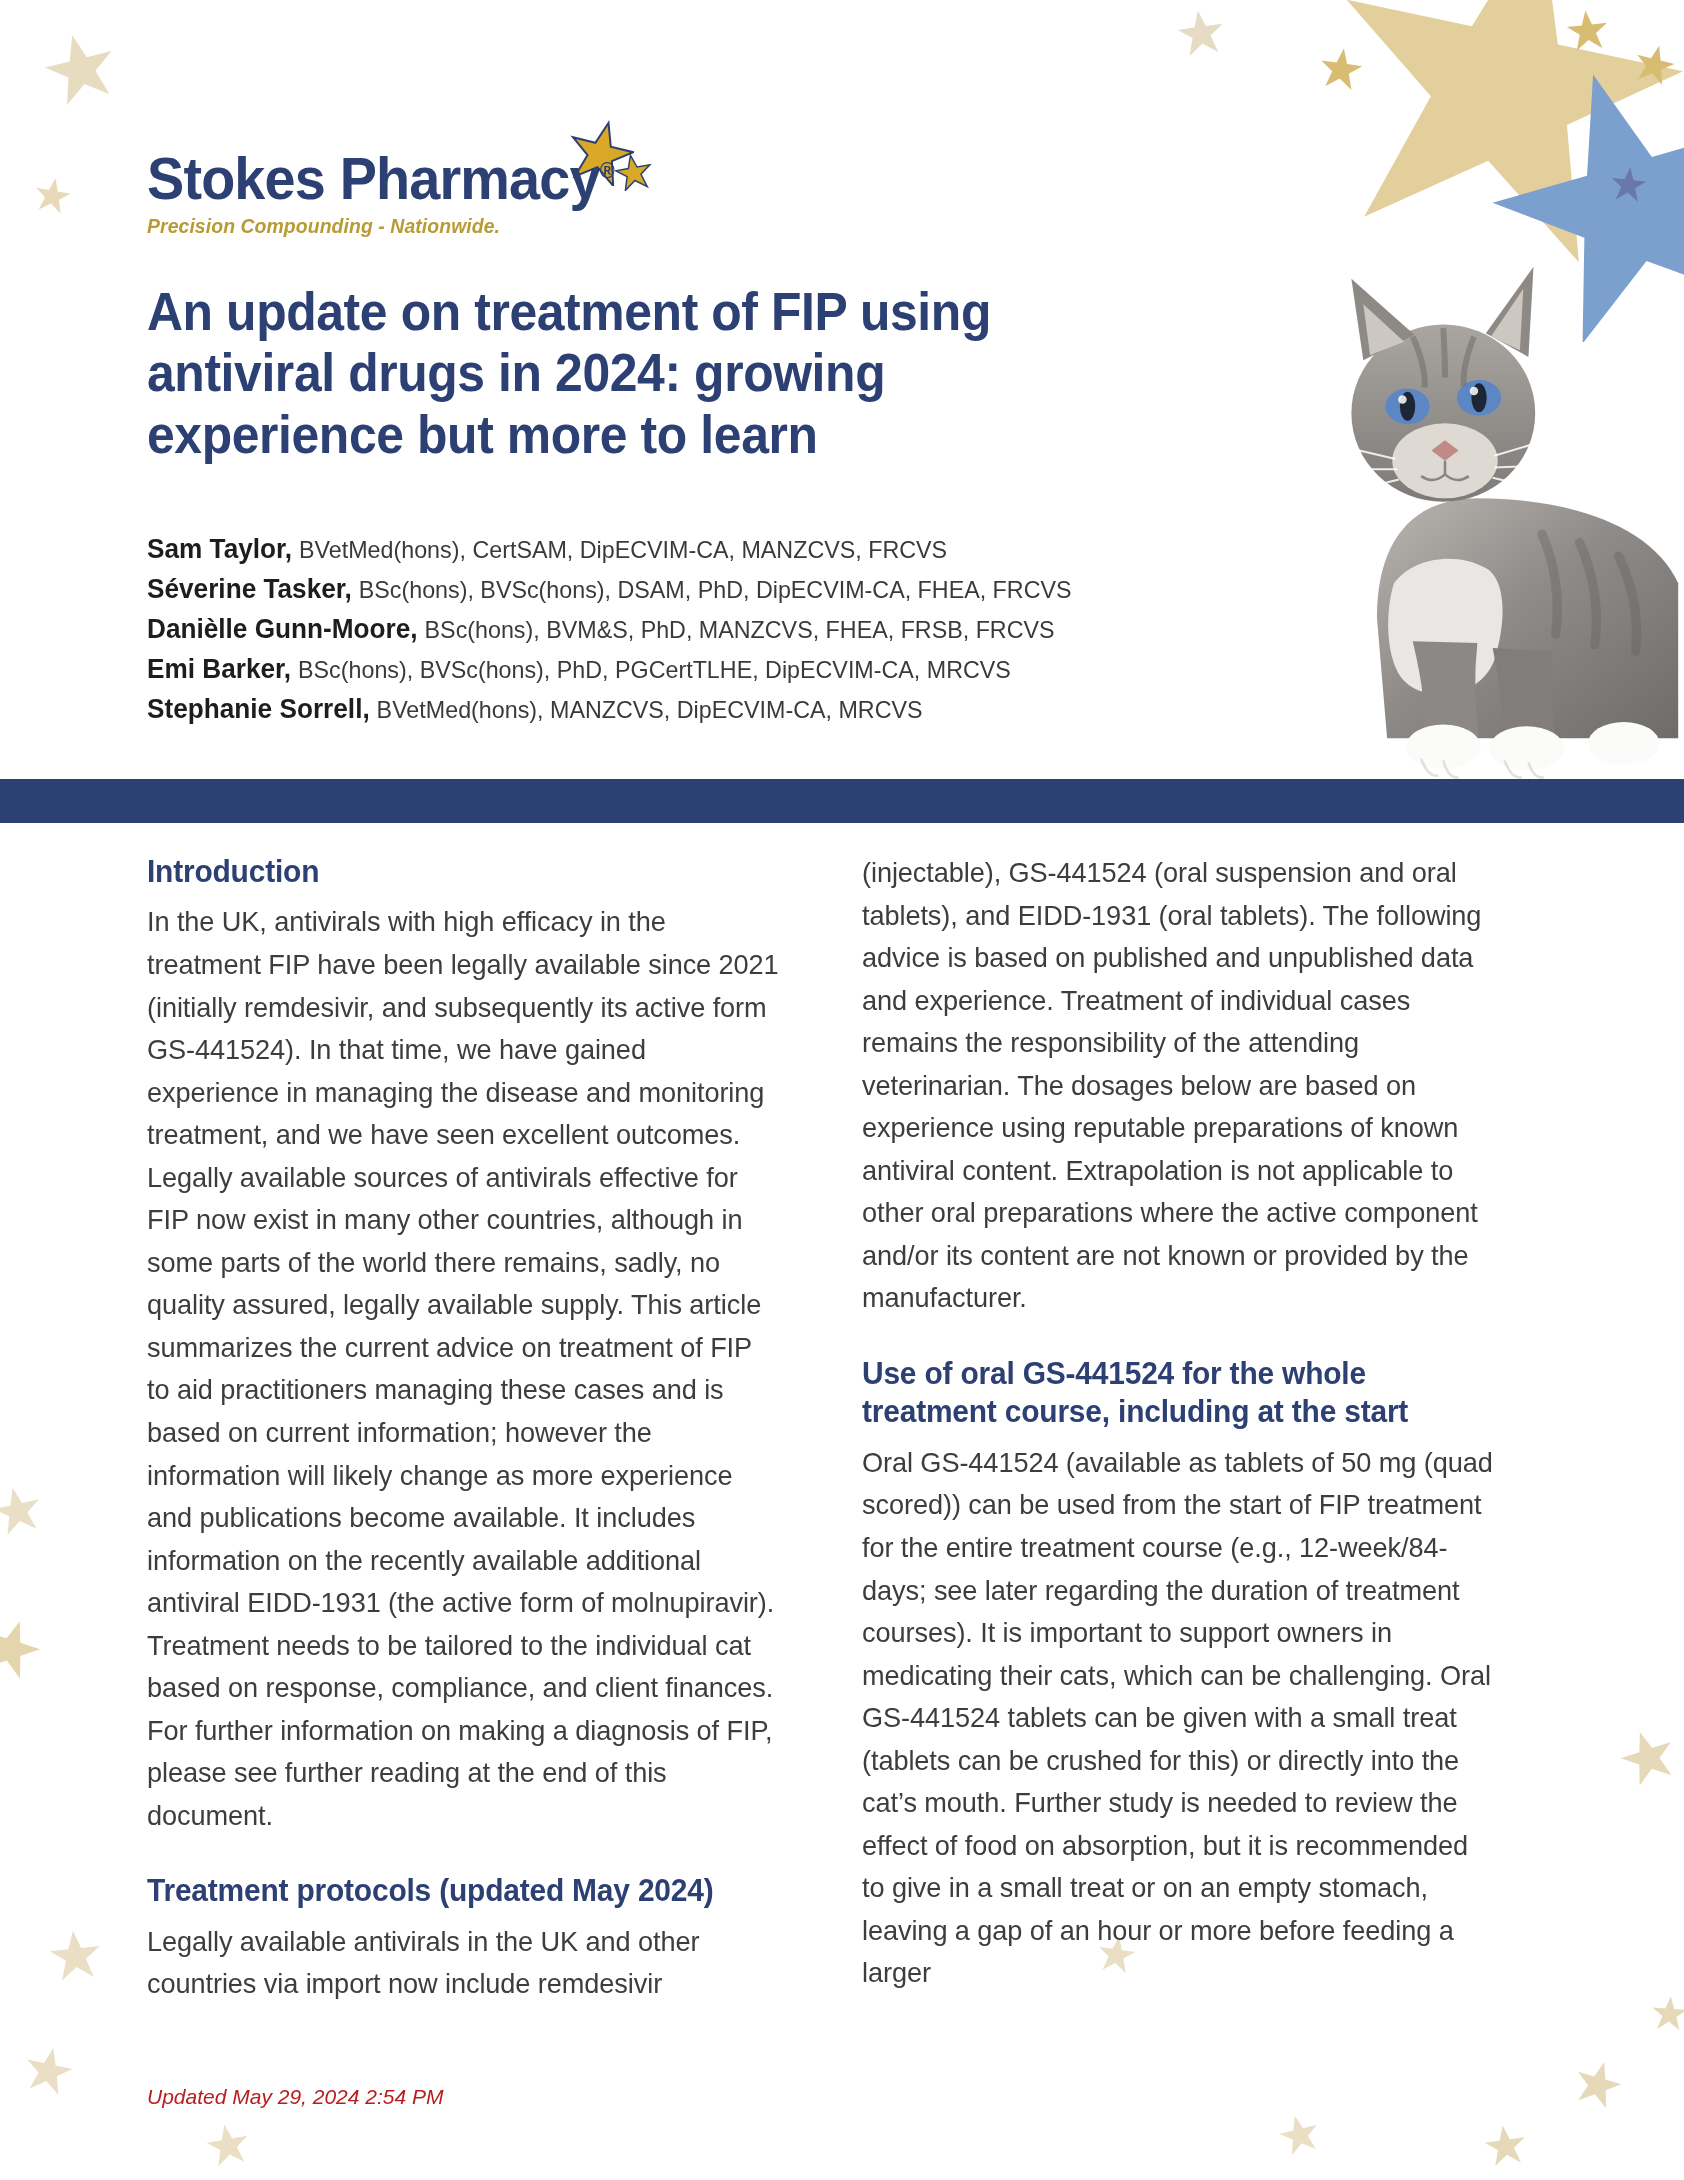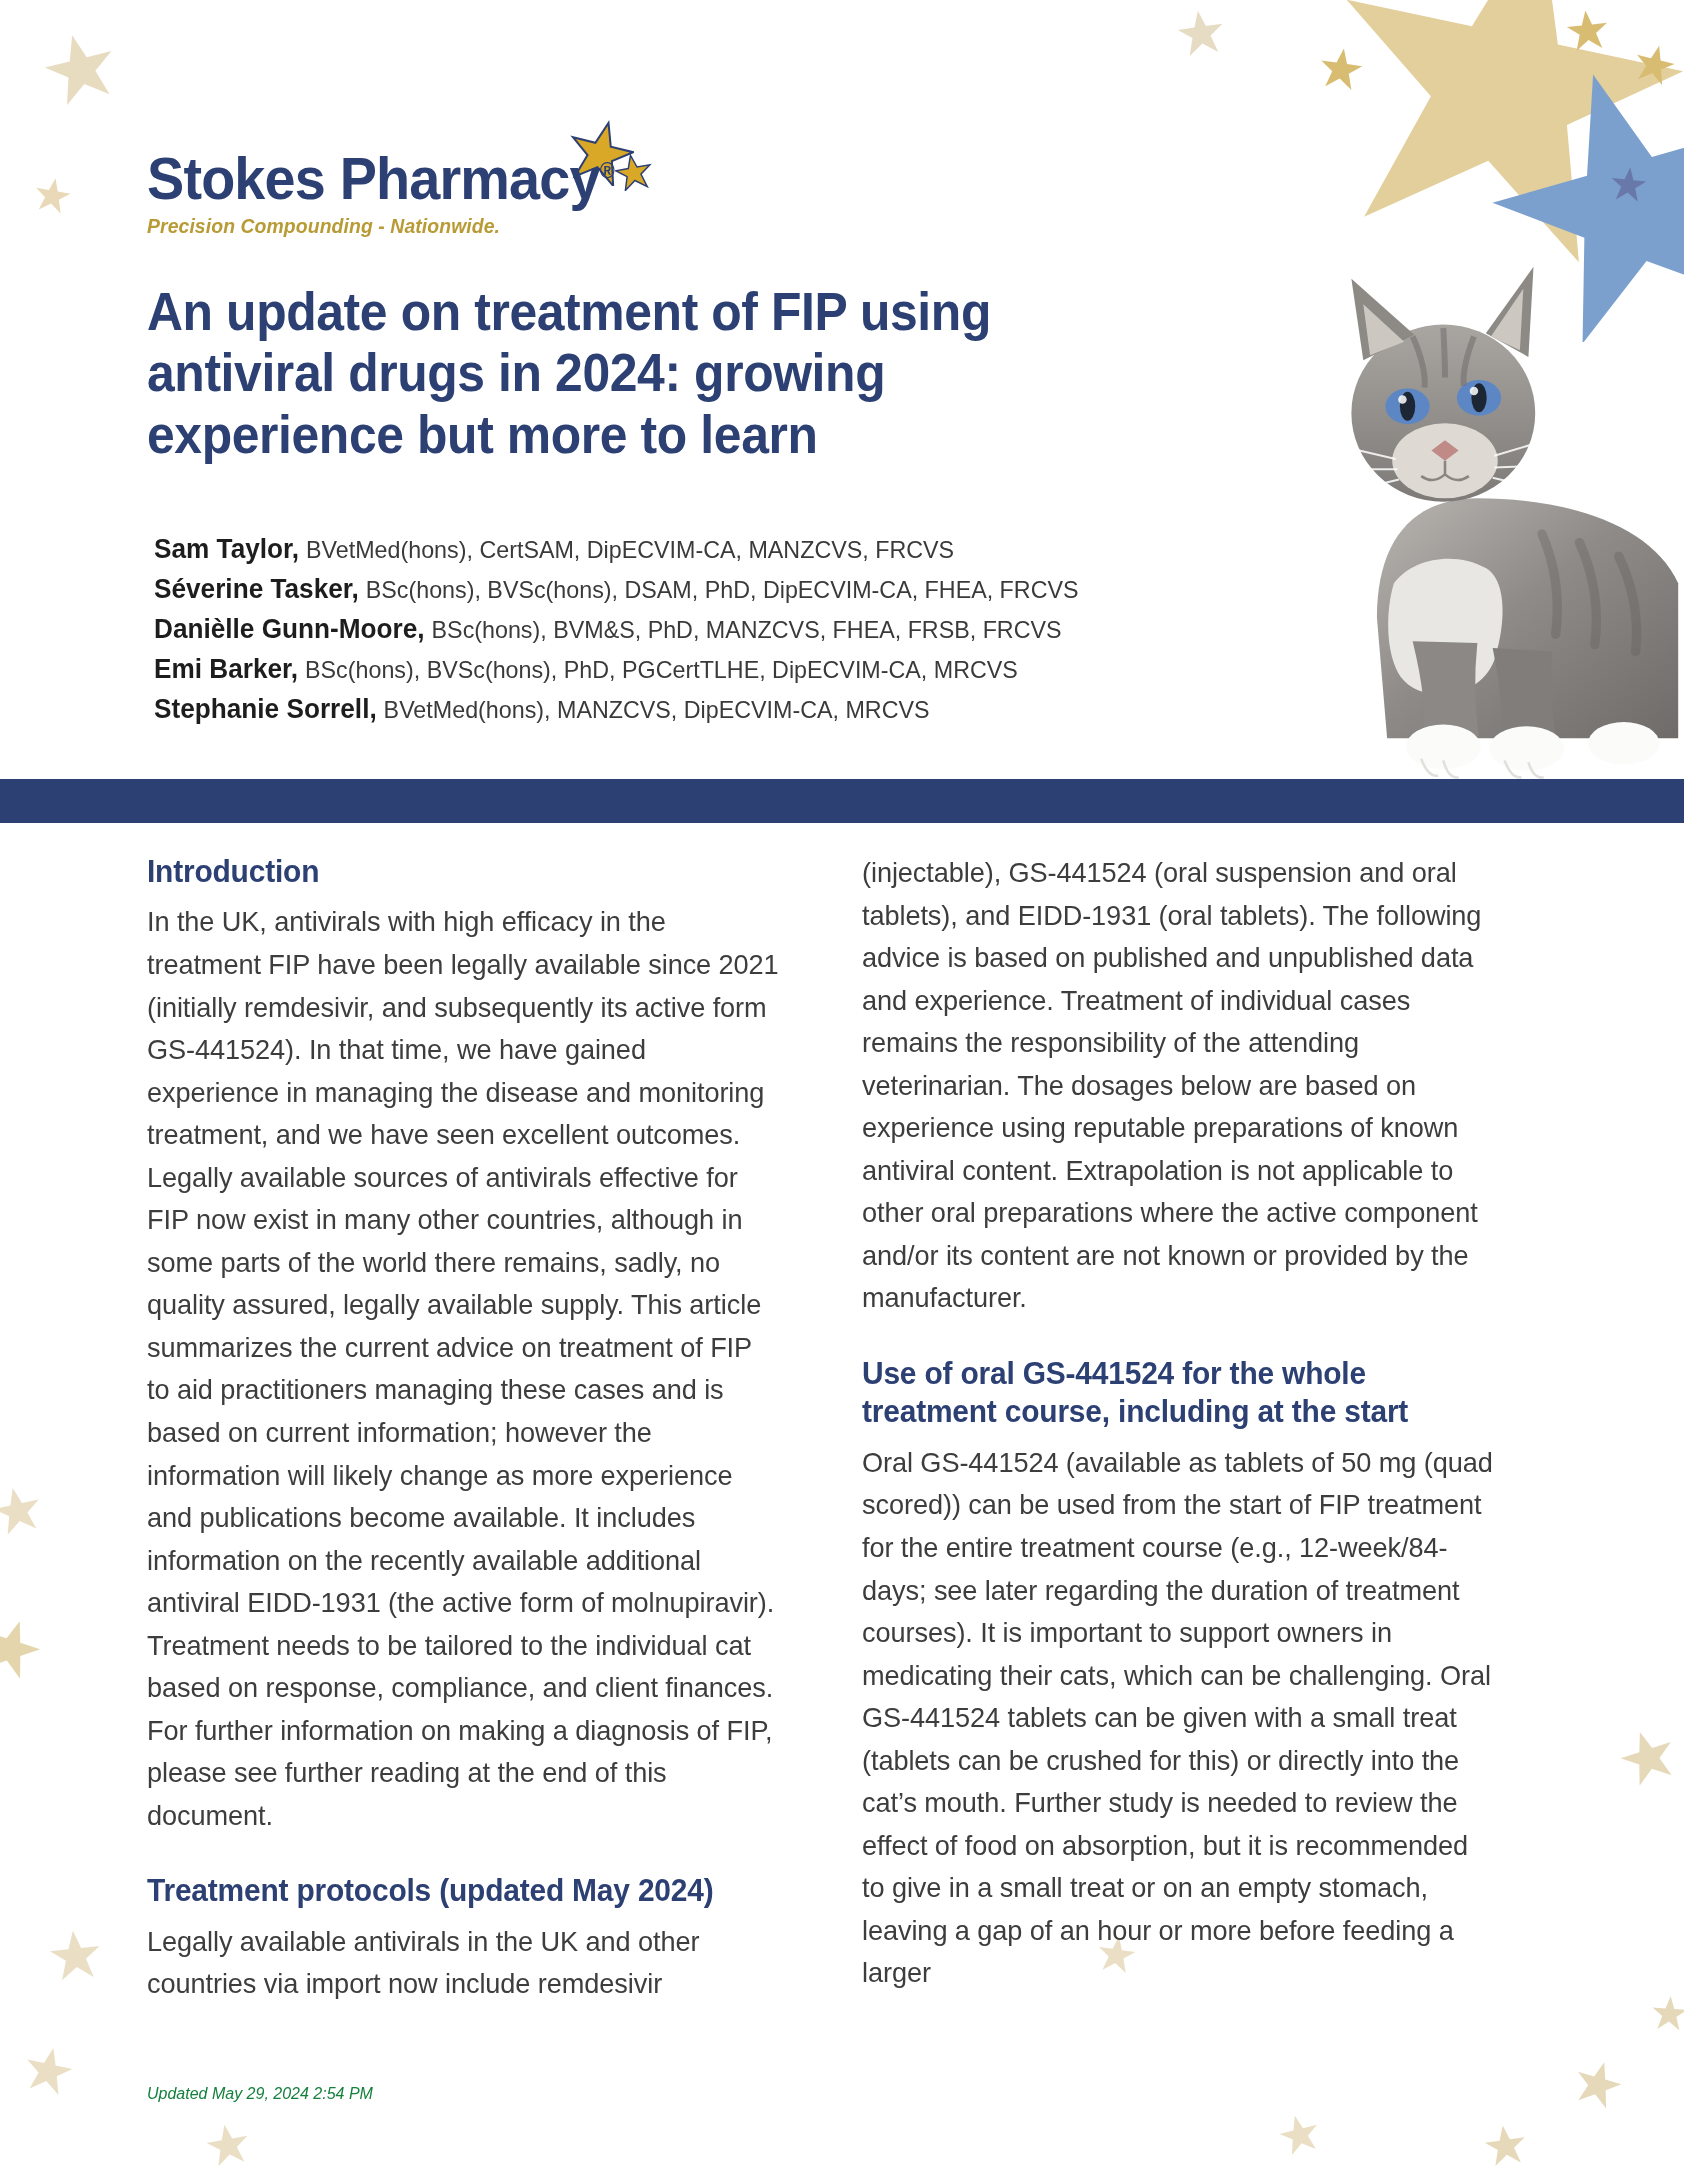--- a/index.html
+++ b/index.html
@@ -35,21 +35,21 @@
     font-size:53px; font-weight:bold; color:#9e3d8f;
     letter-spacing:-0.9px; line-height:1;
   }
   .bova-b { color:#ffffff; }
   .doc-title {
     position:absolute; left:147px; top:281px; width:1056px;
     font-size:53px; font-weight:bold; color:#2d4073;
     line-height:1.16; letter-spacing:-0.4px;
     transform:scaleX(.94); transform-origin:left top;
   }
-  .authors { position:absolute; left:147px; top:530px; width:1099px;margin-left:7px; }
+  .authors { position:absolute; left:147px; top:530px; width:1099px; }
   .author-line {
     font-size:25.6px; color:#2b2b2b; line-height:1.48;
     white-space:nowrap; transform:scaleX(.97); transform-origin:left center;
   }
   .author-name { font-weight:bold; font-size:27px; color:#1d1d1d; }
   .author-creds { font-size:24px; color:#3a3a3a; }
   .cat-photo { position:absolute; right:0px; top:217px; width:400px; height:588px; z-index:3; }
   .navy-band { position:absolute; left:0; top:779px; width:1685px; height:44px; background:#2d4073; z-index:2; }
   
   .content {
@@ -63,21 +63,21 @@
     transform:scaleX(.95); transform-origin:left top;
   }
   h2.section-heading.spaced { margin-top:34px; }
   p.body-text {
     font-size:28px; color:#3d3d3d; line-height:1.52;
     margin-bottom:0; letter-spacing:-0.1px;
     transform:scaleX(.97); transform-origin:left top;
   }
   .footer {
     position:absolute; left:147px; top:2085px; z-index:2;
-    font-size:16px; font-style:italic; color:#15803d;text-align:right;
+    font-size:21px; font-style:italic; color:#b91c1c;text-align:right;
   }
 </style>
 </head>
 <body>
 
 <div class="star-layer">
   <svg class="star" style="left:44px;top:32px;" width="73" height="73" viewBox="0 0 100 100">
       <path d="M50 3 L62 37 L97 37 L69 58 L80 94 L50 72 L20 94 L31 58 L3 37 L38 37 Z" fill="#e8dcc0" transform="rotate(-14 50 50)"></path>
     </svg>
   <svg class="star" style="left:34px;top:177px;" width="37" height="37" viewBox="0 0 100 100">

